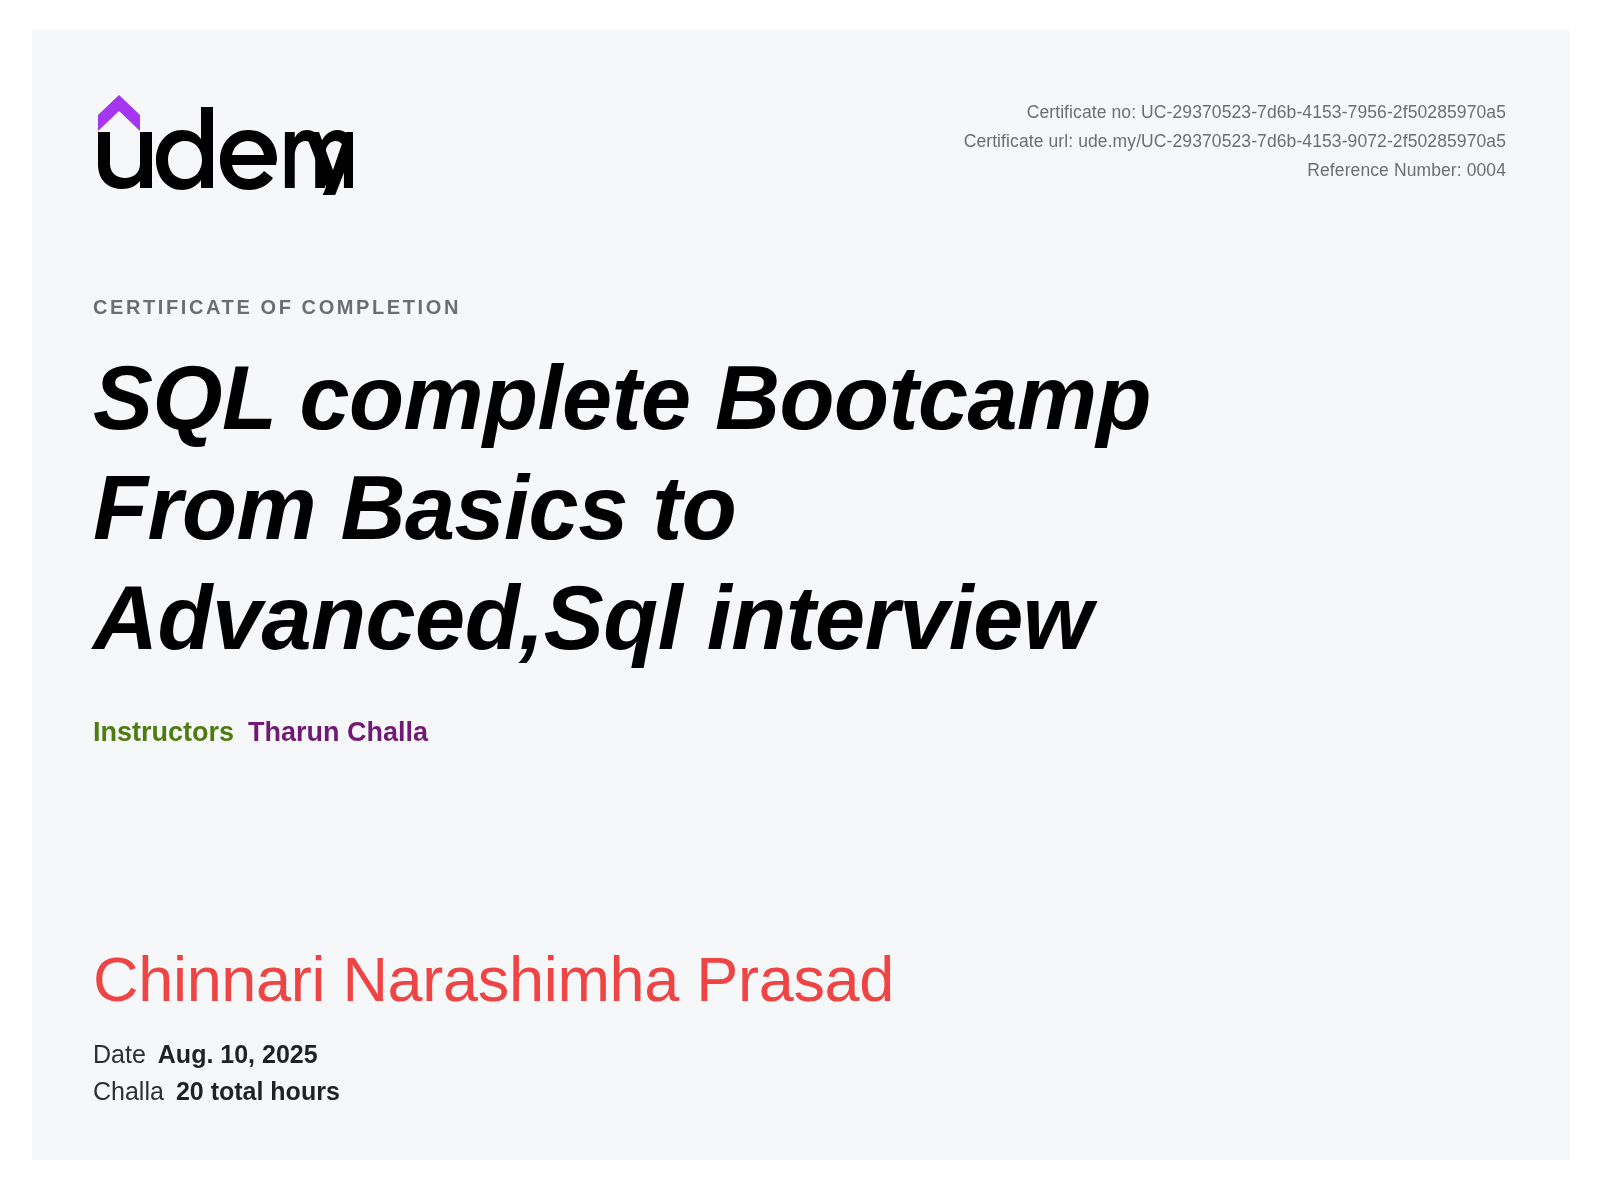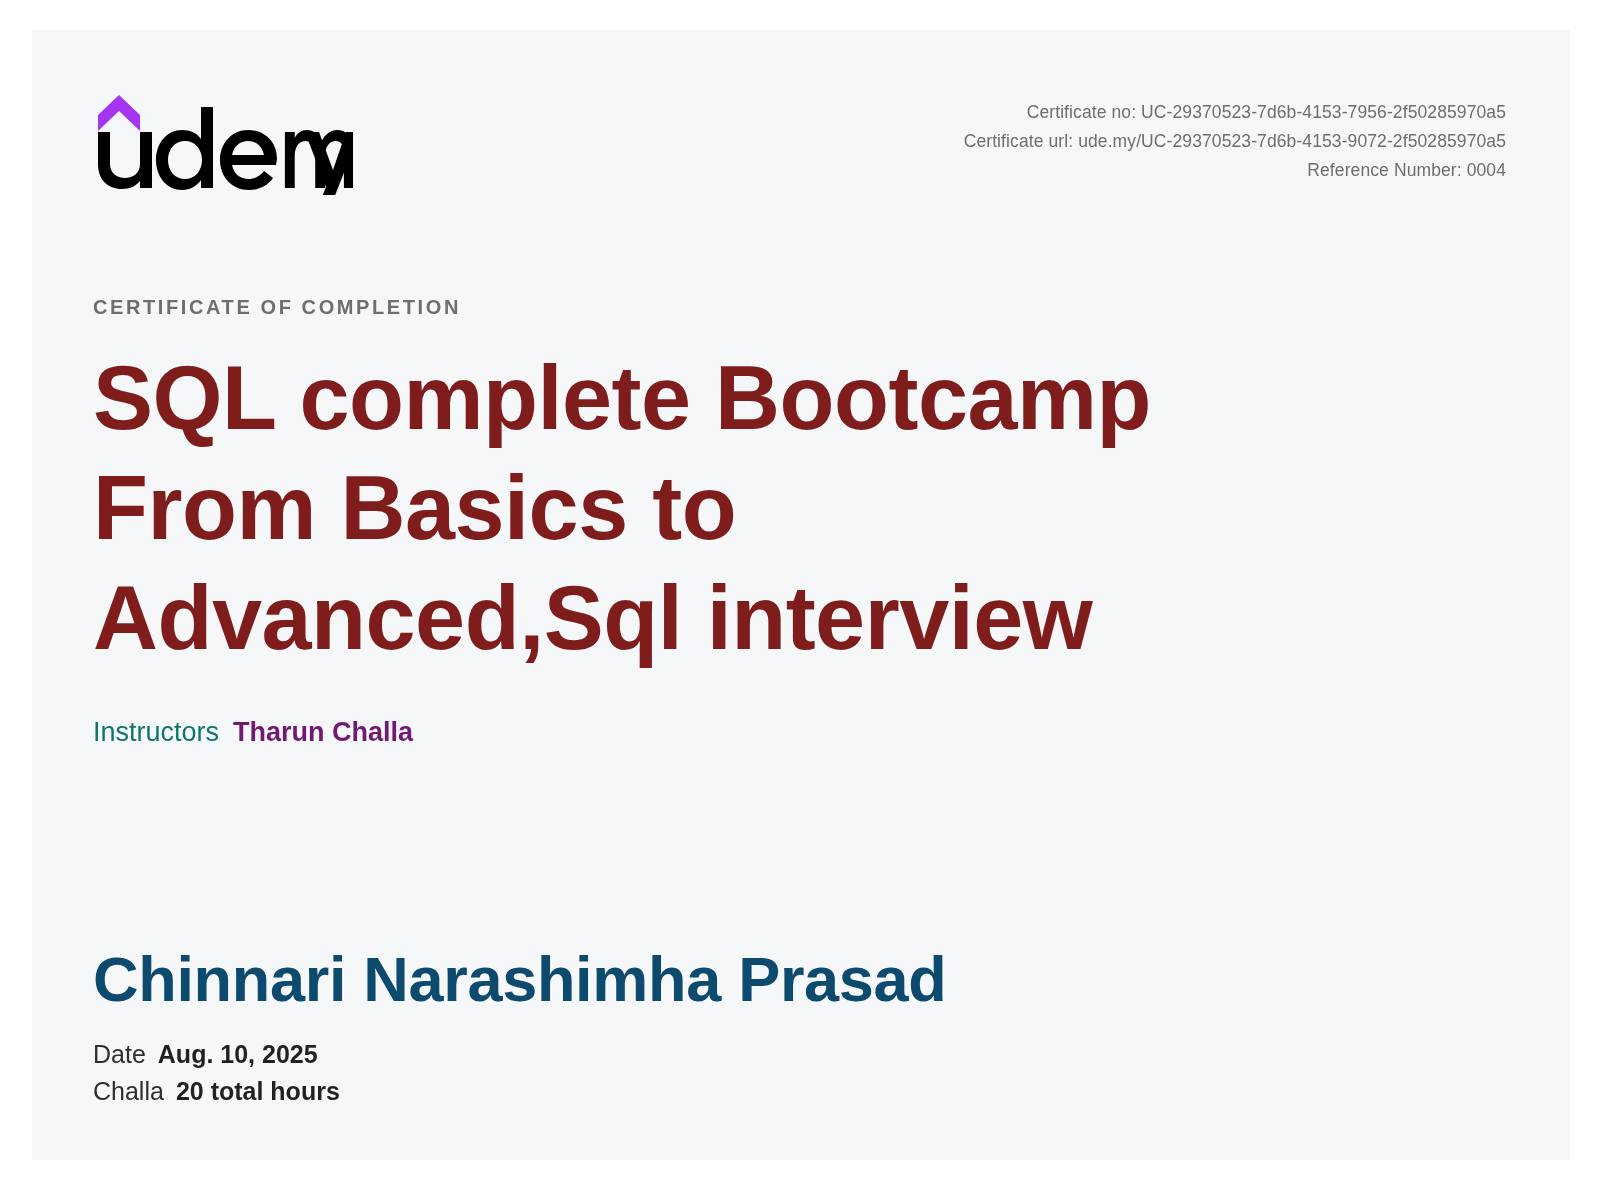--- a/index.html
+++ b/index.html
@@ -72,58 +72,59 @@
     letter-spacing: 2.6px;
     color: #6a6f73;
     text-transform: uppercase;
     margin: 0 0 24px 0;
     line-height: 1.2;
   }
 
   .course-title {
     font-size: 90px;
     font-weight: 700;
-    color: #7f1d1d;
+    color: #000000;
     line-height: 110px;
     letter-spacing: -0.5px;
     margin: 0;
     max-width: 1190px;
     word-wrap: break-word;
+    font-style: italic;
   }
 
   .instructors-row {
     margin-top: 42px;
     font-size: 27px;
     color: #2d2f31;
     line-height: 1.3;
     white-space: nowrap;
   }
   .instructors-label {
-    font-weight: 400;
-    color: #0f766e;
+    font-weight: 700;
+    color: #4d7c0f;
   }
   .instructors-value {
     font-weight: 700;
     color: #701a75;
     margin-left: 14px;
     text-align: right;
   }
 
   
   .cert-footer {
     position: absolute;
     left: 61px;
     top: 910px;
     right: 60px;
   }
 
   .recipient-name {
     font-size: 63px;
-    font-weight: 700;
-    color: #0c4a6e;
+    font-weight: 400;
+    color: #ef4444;
     letter-spacing: -0.3px;
     line-height: 78px;
     margin: 0 0 18px 0;
     white-space: nowrap;
   }
 
   .detail-row {
     font-size: 25px;
     line-height: 37px;
     color: #2d2f31;

